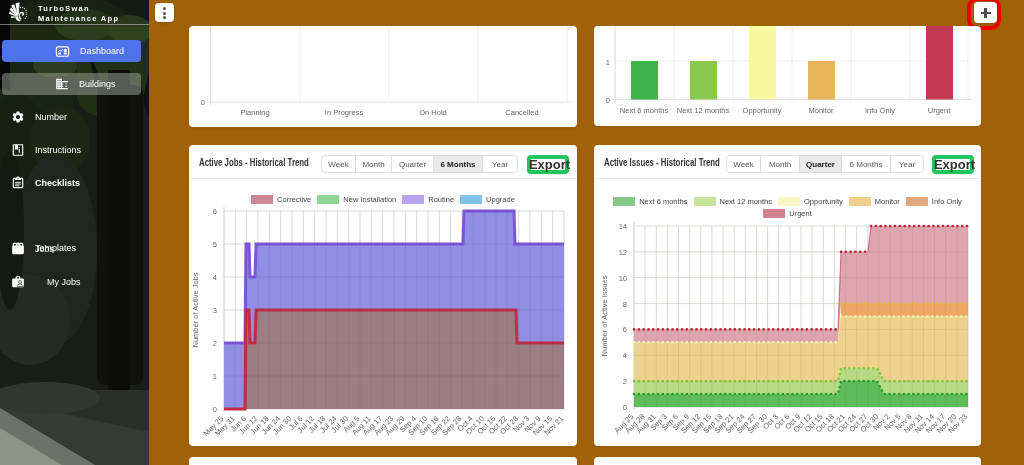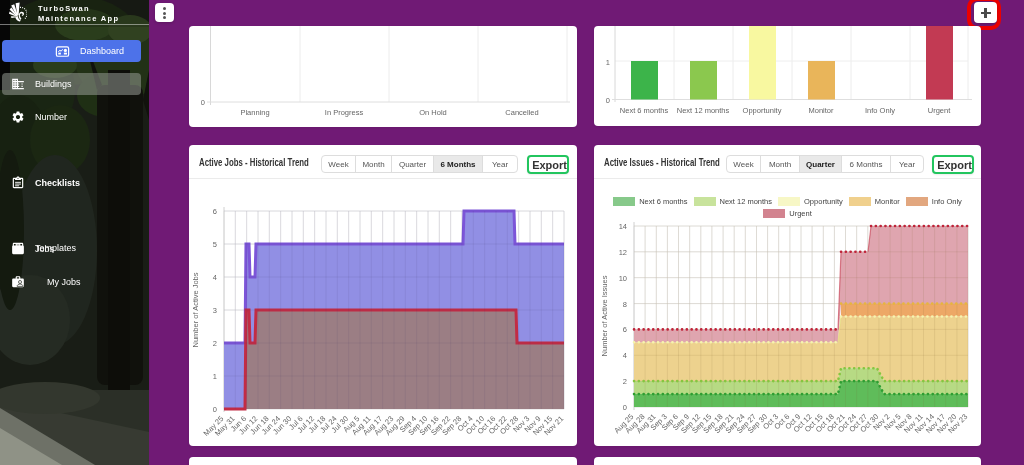--- a/index.html
+++ b/index.html
@@ -1,45 +1,45 @@
 <!DOCTYPE html>
 <html><head>
 <meta charset="utf-8">
 <style>
   * { margin:0; padding:0; box-sizing:border-box; }
   html,body { width:1024px; height:465px; overflow:hidden; font-family:"Liberation Sans", sans-serif; }
-  #page { position:relative; width:1024px; height:465px; background:#701a75; overflow:hidden; }
+  #page { position:relative; width:1024px; height:465px; background:#a16207; overflow:hidden; }
   .card { position:absolute; background:#fff; border-radius:4px; box-shadow:0 1px 3px rgba(0,0,0,0.08); }
   
   #sidebar { position:absolute; left:0; top:0; width:149px; height:465px; overflow:hidden; }
   #sidebar svg.bg { position:absolute; left:0; top:0; }
   .brand { position:absolute; left:38px; top:4px; color:#fff; font-size:7.5px; font-weight:bold; letter-spacing:1.3px; line-height:10px; white-space:nowrap; }
   .logo { position:absolute; left:7px; top:1px; }
   .sep { position:absolute; left:0; top:24px; width:149px; height:1px; background:rgba(255,255,255,0.45); }
   .mi { position:absolute; left:2px; width:139px; height:22px; border-radius:4px; color:#fff; font-size:9px; display:flex; align-items:center; }
   .mi svg { margin-left:9px; }
   .mi span { margin-left:10px; }
   .mi.active { background:#4d72e9; }
-  .mi.hover { background:rgba(150,155,148,0.55); }
+  .mi.hover { background:rgba(150,155,148,0.55);padding-left:44px; }
   
   .wbtn { position:absolute; background:#fff; border-radius:4px; box-shadow:0 1px 3px rgba(0,0,0,0.18); }
   #menubtn { left:155px; top:3px; width:19px; height:19px; }
   #plusbtn { left:974px; top:2px; width:23px; height:21px; }
   #redring { position:absolute; left:967px; top:-3px; width:34px; height:33px; border:4.5px solid #ec0000; border-radius:10px; background:transparent; }
   #avatar { position:absolute; left:1001px; top:2px; width:21px; height:21px; background:#ec3f92; border-radius:4px; color:#fff; font-size:9.5px; font-weight:bold; display:flex; align-items:center; justify-content:center;margin-left:39px; }
   .dot { position:absolute; width:3px; height:3px; border-radius:50%; background:#555; left:8px; }
   .plus { position:absolute; background:#4a4a4a; }
   
   .chead { position:absolute; left:0; top:0; right:0; height:34px; border-bottom:1px solid #ebebeb; }
   .ctitle { position:absolute; left:10px; top:11px; font-size:11px; font-weight:bold; color:#333; transform:scaleX(0.71); transform-origin:0 50%; white-space:nowrap; }
   .bgroup { position:absolute; top:10px; height:18px; display:flex; border:1px solid #ddd; border-radius:4px; overflow:hidden; background:#fff; }
   .bgroup div { font-size:8px; color:#555; display:flex; align-items:center; justify-content:center; border-right:1px solid #ddd; }
   .bgroup div:last-child { border-right:none; }
   .bgroup div.on { background:#e9e9e9; color:#222; font-weight:bold; }
-  .expbtn { position:absolute; top:10px; height:19px; border:2px solid #22c55e; border-radius:4px; background:#fff; font-size:11px; font-weight:bold; color:#333; display:flex; align-items:center; justify-content:center; box-shadow:0 1px 2px rgba(0,0,0,0.08); }
+  .expbtn { position:absolute; top:10px; height:19px; border:4px solid #22c55e; border-radius:4px; background:#fff; font-size:13px; font-weight:bold; color:#333; display:flex; align-items:center; justify-content:center; box-shadow:0 1px 2px rgba(0,0,0,0.08); }
   .leg { position:absolute; width:100%; display:flex; justify-content:center; align-items:center; }
   .leg .it { display:flex; align-items:center; margin:0 3px; font-size:7.5px; color:#444; white-space:nowrap; }
   .leg .sw { width:22px; height:9px; margin-right:4px; }
   .axt { font-size:7.5px; fill:#666; }
 </style>
 </head>
 <body>
 <div id="page">
 
 <div id="sidebar">
@@ -101,20 +101,28 @@
           <path d="M12,7V3H2v18h20V7H12z M6,19H4v-2h2V19z M6,15H4v-2h2V15z M6,11H4V9h2V11z M6,7H4V5h2V7z M10,19H8v-2h2V19z M10,15H8v-2h2V15z M10,11H8V9h2V11z M10,7H8V5h2V7z M22,19h-10v-2h2v-2h-2v-2h2v-2h-2V9h10V19z M20,11h-2v2h2V11z M20,15h-2v2h2V15z"></path>
         </svg>
   <span>Buildings</span>
       </div>
 <div class="mi" style="top:106px;">
   <svg width="14" height="14" viewBox="0 0 24 24" fill="#fff">
           <path d="M19.14,12.94c0.04-0.3,0.06-0.61,0.06-0.94c0-0.32-0.02-0.64-0.07-0.94l2.03-1.58c0.18-0.14,0.23-0.41,0.12-0.61 l-1.92-3.32c-0.12-0.22-0.37-0.29-0.59-0.22l-2.39,0.96c-0.5-0.38-1.03-0.7-1.62-0.94L14.4,2.81c-0.04-0.24-0.24-0.41-0.48-0.41 h-3.84c-0.24,0-0.43,0.17-0.47,0.41L9.25,5.35C8.66,5.59,8.12,5.92,7.63,6.29L5.24,5.33c-0.22-0.08-0.47,0-0.59,0.22L2.74,8.87 C2.62,9.08,2.66,9.34,2.86,9.48l2.03,1.58C4.84,11.36,4.8,11.69,4.8,12s0.02,0.64,0.07,0.94l-2.03,1.58 c-0.18,0.14-0.23,0.41-0.12,0.61l1.92,3.32c0.12,0.22,0.37,0.29,0.59,0.22l2.39-0.96c0.5,0.38,1.03,0.7,1.62,0.94l0.36,2.54 c0.05,0.24,0.24,0.41,0.48,0.41h3.84c0.24,0,0.44-0.17,0.47-0.41l0.36-2.54c0.59-0.24,1.13-0.56,1.62-0.94l2.39,0.96 c0.22,0.08,0.47,0,0.59-0.22l1.92-3.32c0.12-0.22,0.07-0.47-0.12-0.61L19.14,12.94z M12,15.6c-1.98,0-3.6-1.62-3.6-3.6 s1.62-3.6,3.6-3.6s3.6,1.62,3.6,3.6S13.98,15.6,12,15.6z"></path>
         </svg>
   <span>Number</span>
       </div>
+<div class="mi" style="top:139px;">
+  <svg width="14" height="14" viewBox="0 0 24 24" fill="#fff">
+          <path d="M19,2H5C3.9,2,3,2.9,3,4v16c0,1.1,0.9,2,2,2h14c1.1,0,2-0.9,2-2V4C21,2.9,20.1,2,19,2z M19,20H5V4h2v8l2.5-1.5L12,12V4 h7V20z"></path>
+          <rect x="13.2" y="7" width="1.8" height="1.8" fill="#fff"></rect>
+          <rect x="13.2" y="10" width="1.8" height="7" fill="#fff"></rect>
+        </svg>
+  <span>Instructions</span>
+      </div>
 <div class="mi" style="top:172px;font-weight:bold;">
   <svg width="14" height="14" viewBox="0 0 24 24" fill="#fff">
           <path d="M19,3h-4.18C14.4,1.84,13.3,1,12,1S9.6,1.84,9.18,3H5C3.9,3,3,3.9,3,5v14c0,1.1,0.9,2,2,2h14c1.1,0,2-0.9,2-2V5 C21,3.9,20.1,3,19,3z M12,3c0.55,0,1,0.45,1,1s-0.45,1-1,1s-1-0.45-1-1S11.45,3,12,3z M19,19H5V5h2v2h10V5h2V19z"></path>
           <rect x="7" y="10" width="10" height="1.6" fill="#fff"></rect>
           <rect x="7" y="13" width="10" height="1.6" fill="#fff"></rect>
           <rect x="7" y="16" width="7" height="1.6" fill="#fff"></rect>
         </svg>
   <span>Checklists</span>
       </div>
 <div class="mi" style="top:205px;margin-top:32px;">
@@ -201,20 +209,26 @@
         <div style="width:34px;">Week</div>
         <div style="width:36px;">Month</div>
         <div style="width:42px;">Quarter</div>
         <div class="on" style="width:49px;">6 Months</div>
         <div style="width:34px;">Year</div>
       </div>
   <div class="expbtn" style="left:338px; width:42px;"><svg width="9" height="9" viewBox="0 0 16 16" style="margin-right:3px;">
           <path d="M9,2 h5 v5 M14,2 L7,9" stroke="#333" stroke-width="1.8" fill="none"></path>
           <path d="M11,6 v7 h-9 v-9 h7" stroke="#333" stroke-width="1.6" fill="none"></path>
         </svg>Export</div>
+  <div class="leg" style="top:50px;">
+    <div class="it"><div class="sw" style="background:#cc8893;"></div>Corrective</div>
+    <div class="it"><div class="sw" style="background:#90d694;"></div>New Installation</div>
+    <div class="it"><div class="sw" style="background:#b7a4ee;"></div>Routine</div>
+    <div class="it"><div class="sw" style="background:#82c2e7;"></div>Upgrade</div>
+  </div>
   <svg style="position:absolute;left:0;top:34px;" width="388" height="267" viewBox="0 0 388 267">
     <line x1="35" y1="230" x2="375" y2="230" stroke="#e0e0e0"></line>
     <line x1="35" y1="197" x2="375" y2="197" stroke="#ececec"></line>
     <line x1="35" y1="164" x2="375" y2="164" stroke="#ececec"></line>
     <line x1="35" y1="131" x2="375" y2="131" stroke="#ececec"></line>
     <line x1="35" y1="98" x2="375" y2="98" stroke="#ececec"></line>
     <line x1="35" y1="65" x2="375" y2="65" stroke="#ececec"></line>
     <line x1="35" y1="32" x2="375" y2="32" stroke="#ececec"></line>
     <line x1="35.0" y1="32" x2="35.0" y2="230" stroke="#ececec"></line>
     <line x1="46.3" y1="32" x2="46.3" y2="230" stroke="#ececec"></line>

